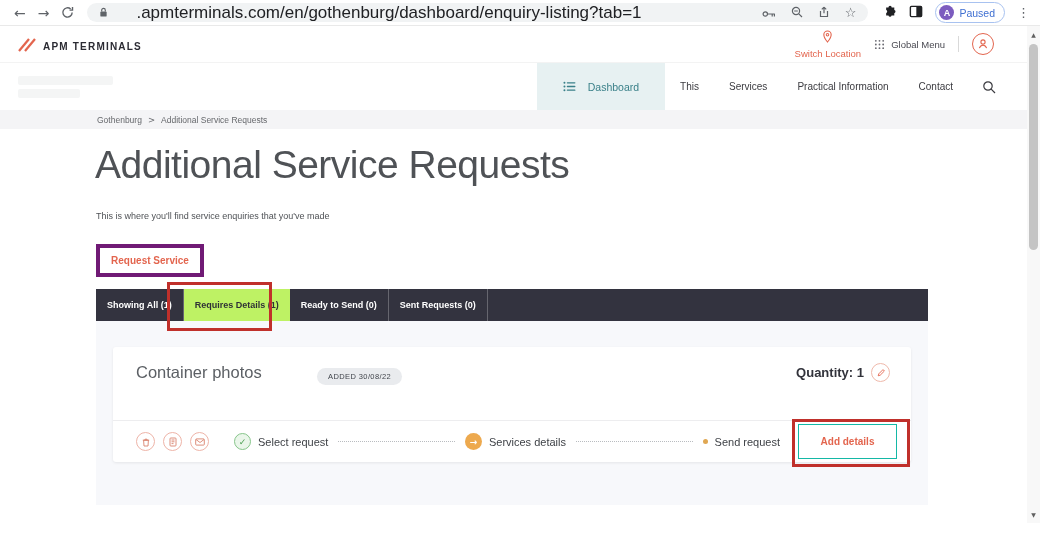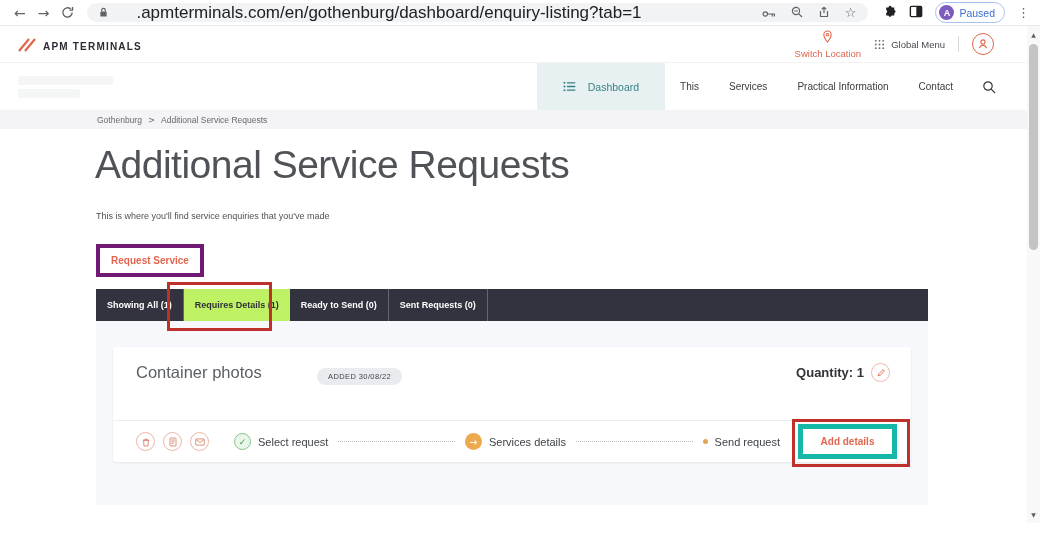--- a/index.html
+++ b/index.html
@@ -90,21 +90,21 @@
   .step { display:flex; align-items:center; gap:7px; }
   .step-label { font-size:11px; color:#3f4247; white-space:nowrap; }
   .step-circle-done { width:17px; height:17px; border-radius:50%; border:1px solid #86c58a;
                       background:#eaf6ea; color:#4a9e50; font-size:9px;
                       display:flex; align-items:center; justify-content:center; }
   .step-circle-current { width:17px; height:17px; border-radius:50%; background:#eda94e; color:#fff;
                          font-size:9px; font-weight:bold; display:flex; align-items:center; justify-content:center; }
   .step-dot { width:5px; height:5px; border-radius:50%; background:#e0a752; }
   .leader { flex:1; border-bottom:1px dotted #b9bcc0; margin:0 10px; height:1px; }
   .add-details-btn { width:99px; height:35px; margin-left:18px; background:#fff;
-                     border:5px solid #14b8a6; color:#e3654e; font-size:10px; font-weight:bold;
+                     border:1px solid #14b8a6; color:#e3654e; font-size:10px; font-weight:bold;
                      display:flex; align-items:center; justify-content:center; cursor:pointer; }
 
   
   .annotation { position:absolute; border:3px solid #c0302b; z-index:50; }
   .annot-tab { left:167px; top:282px; width:105px; height:49px; }
   .annot-add { left:792px; top:419px; width:118px; height:48px; }
 
   
   .scrollbar { position:absolute; right:0; top:26px; width:13px; height:497px; background:#f8f8f8; z-index:60; }
   .sb-arrow { position:absolute; left:0; width:13px; height:13px; color:#606060; font-size:6px;

